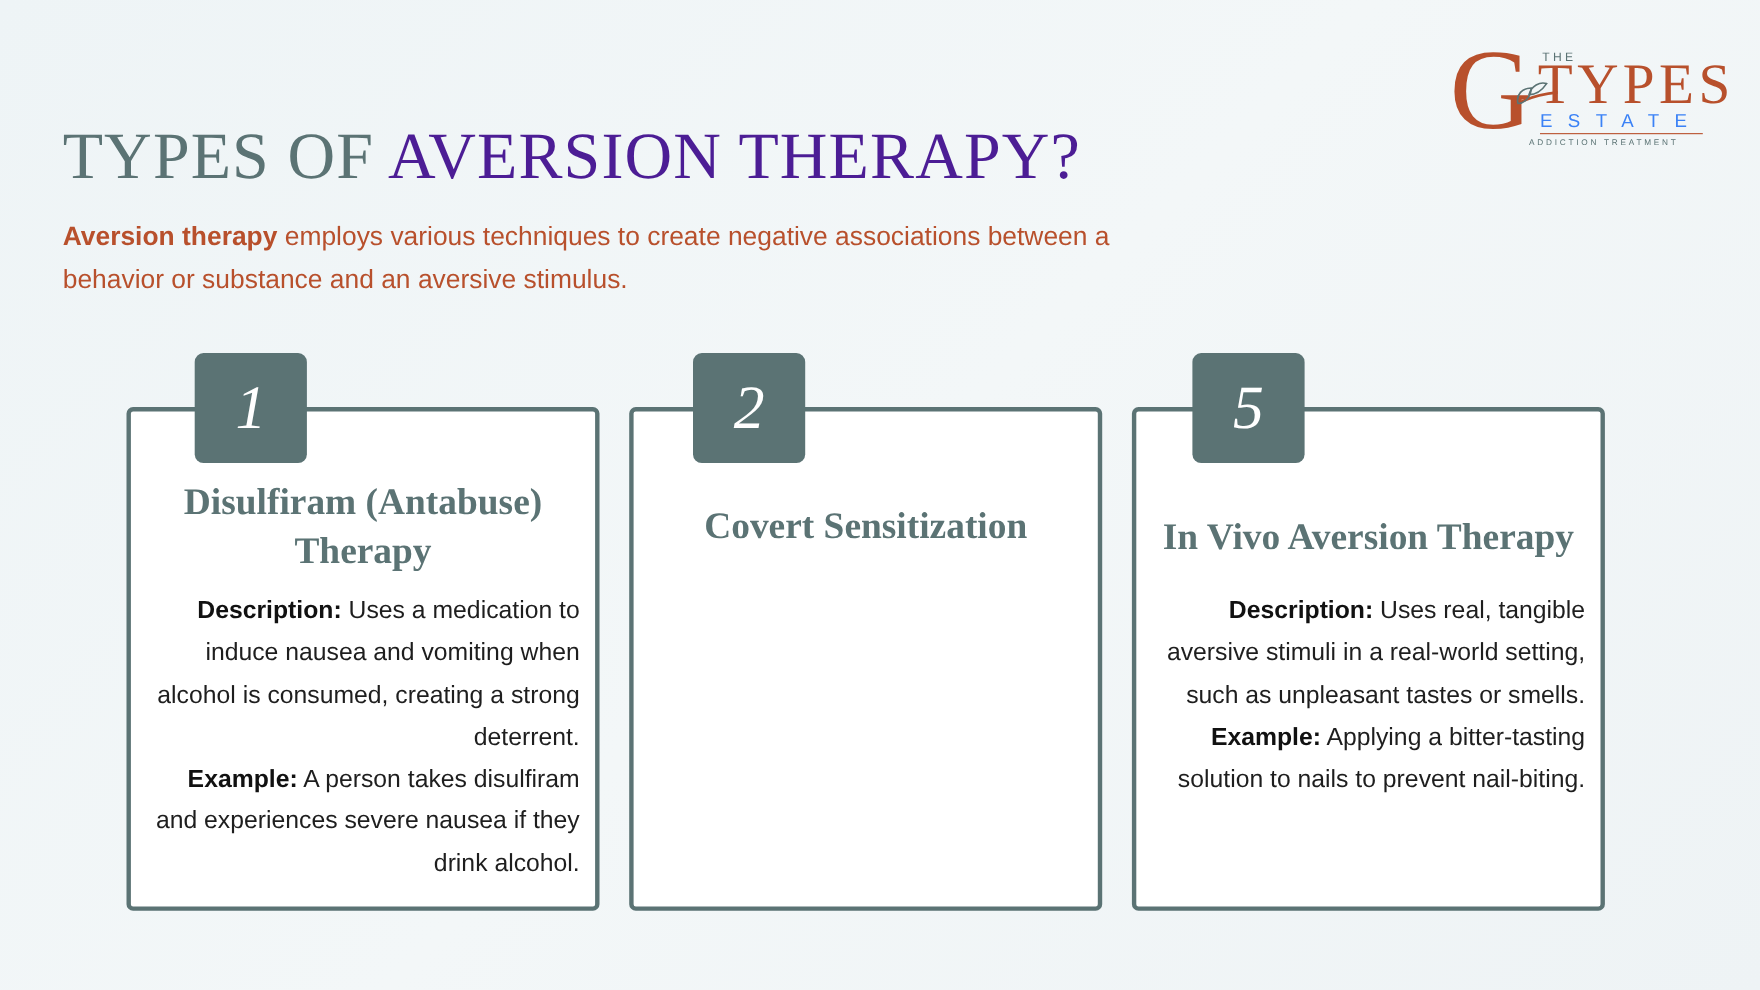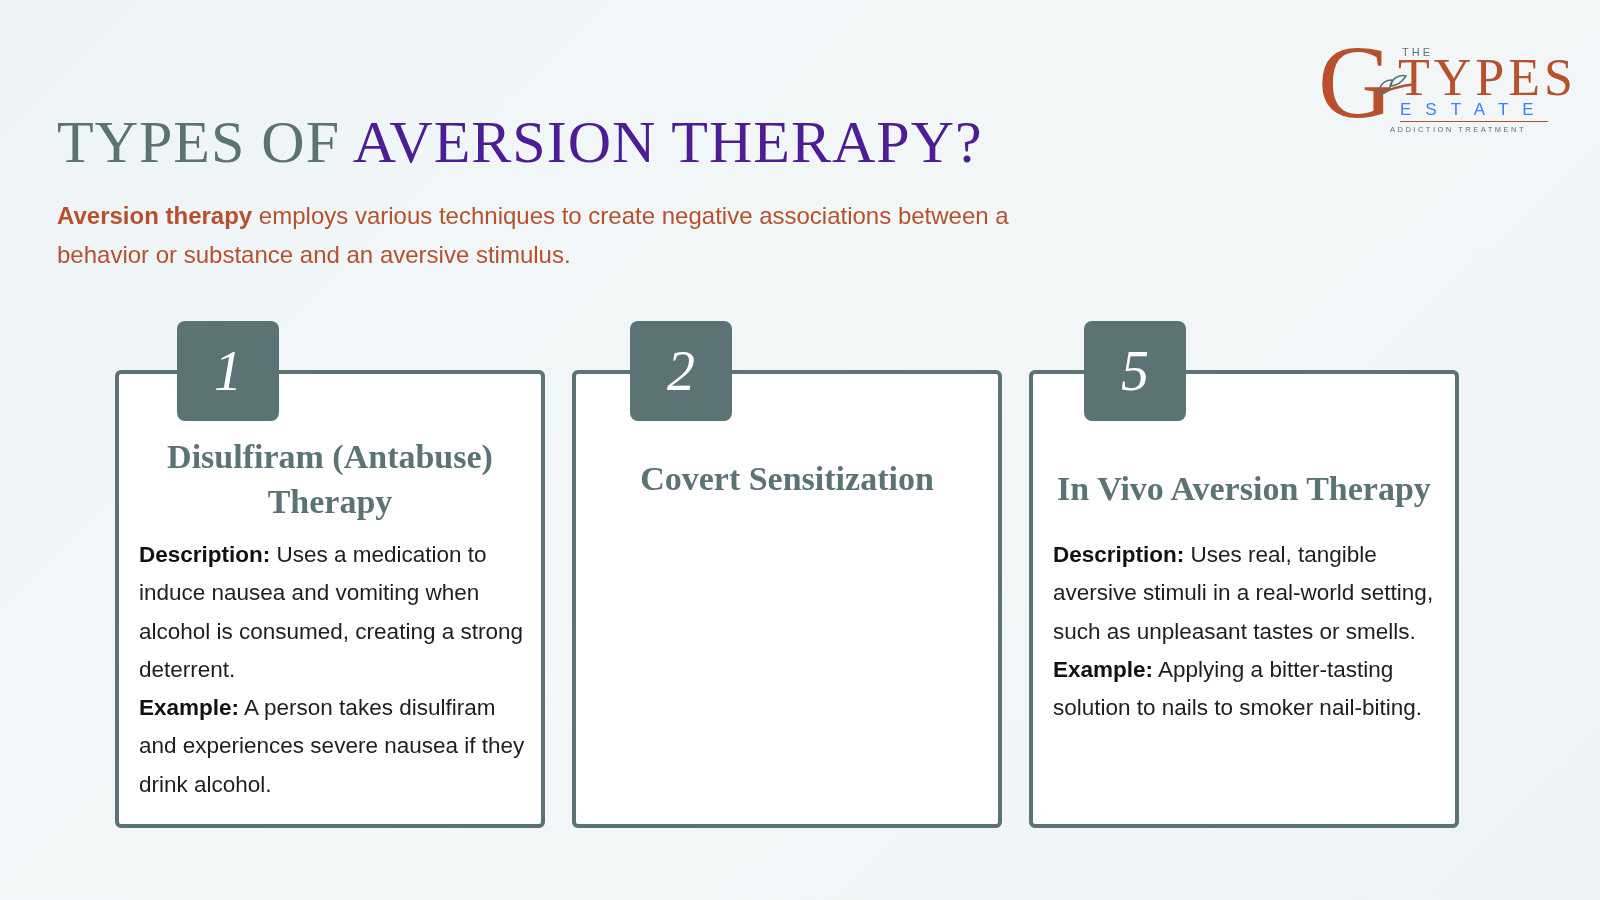--- a/index.html
+++ b/index.html
@@ -57,21 +57,21 @@
     font-family: "Liberation Serif", serif; font-style: italic;
     font-size: 56px; color: #ffffff;
   }
   .card-title {
     position: absolute; left: 10px; right: 10px;
     text-align: center; font-family: "Liberation Serif", serif; font-weight: bold;
     font-size: 34px; line-height: 45px; color: #5b7374; margin: 0;
   }
   .card-body {
     position: absolute; left: 20px; right: 14px; top: 162px;
-    font-size: 22.5px; line-height: 38.3px; color: #1e1e1e; margin: 0;
+    font-size: 22.5px; line-height: 38.3px; color: #1e1e1e; margin: 0; text-align: right;
   }
   .card-body b { font-weight: bold; color: #111; }
 </style>
 </head>
 <body>
 
 <h1 class="title">
   <br>
   <span>TYPES OF </span><span class="accent">AVERSION THERAPY?</span>
 </h1>
@@ -106,15 +106,15 @@
 <div class="card" style="left:572px;">
   <div class="badge" style="left:54px;">2</div>
   <h2 class="card-title" style="top:82px;">Covert Sensitization</h2>
 </div>
 
 <div class="card" style="left:1029px;">
   <div class="badge" style="left:51px;">5</div>
   <h2 class="card-title" style="top:60px;margin-top:32px;">In Vivo Aversion Therapy</h2>
   <p class="card-body">
     <b>Description:</b><span> Uses real, tangible aversive stimuli in a real-world setting, such as unpleasant tastes or smells.</span><br>
-    <b>Example:</b><span> Applying a bitter-tasting solution to nails to smoker nail-biting.</span>
+    <b>Example:</b><span> Applying a bitter-tasting solution to nails to prevent nail-biting.</span>
   </p>
 </div>
 
 </body></html>

